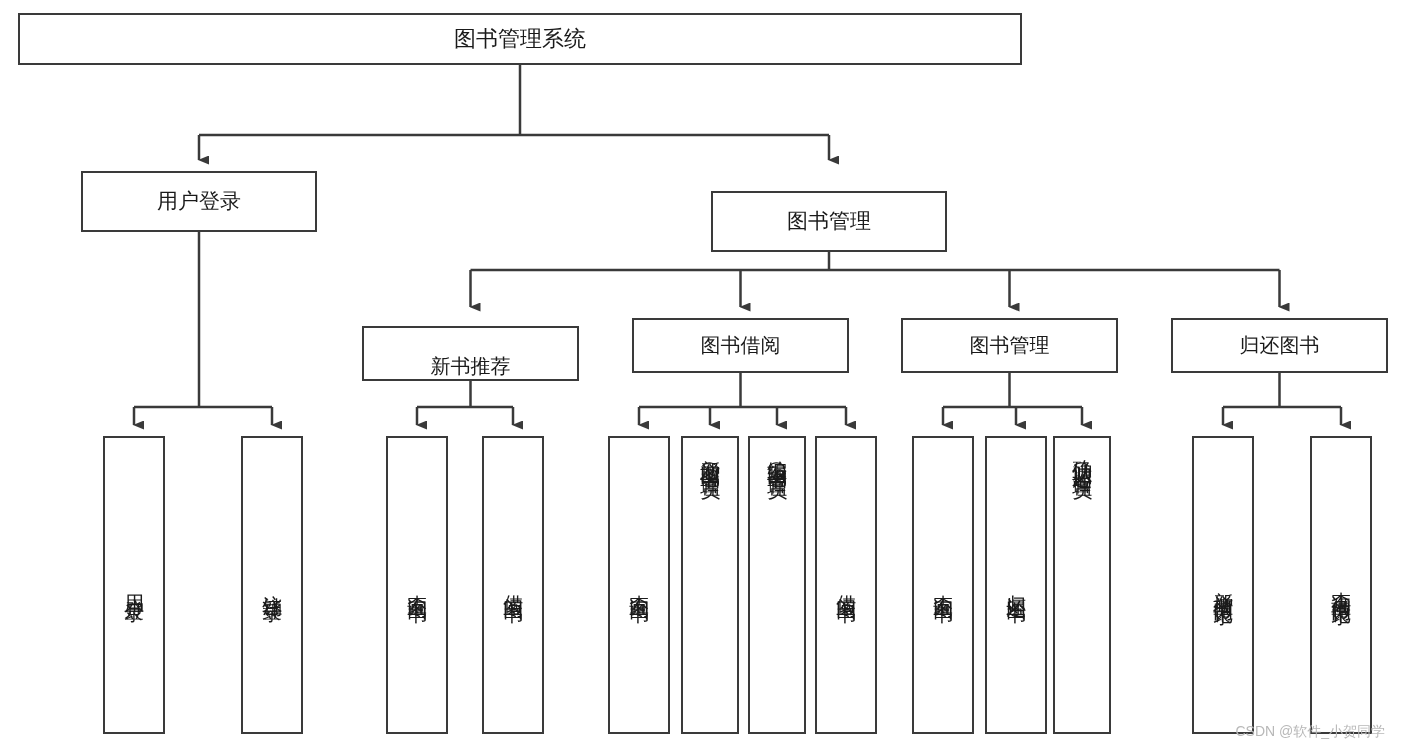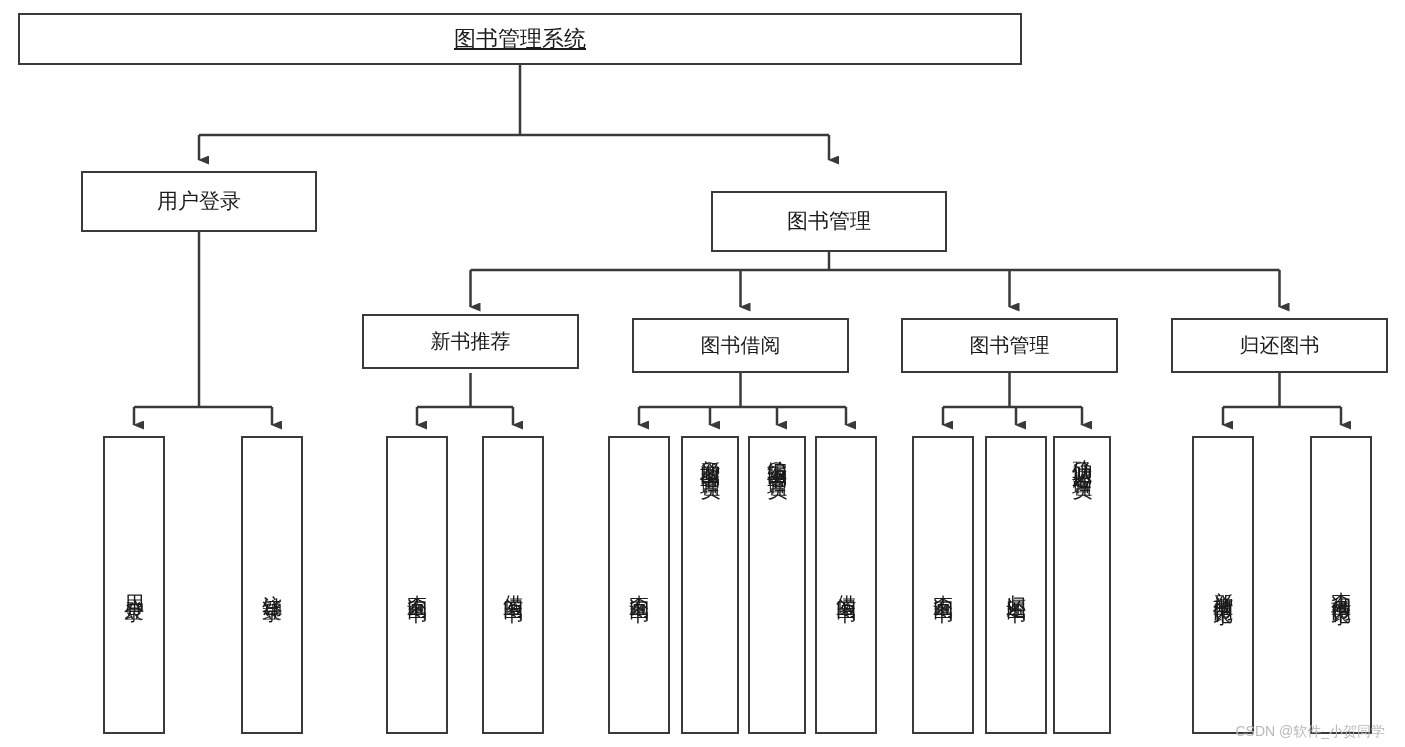--- a/index.html
+++ b/index.html
@@ -32,21 +32,20 @@
     background: #ffffff;
     border: 2px solid #3a3a3a;
     display: flex;
     align-items: center;
     justify-content: center;
     color: #1a1a1a;
     line-height: 1.18;
   }
   .node.level-0 {
     font-size: 22px;
-    text-decoration: underline;
   }
   .node.level-1 {
     font-size: 21px;
   }
   .node.level-2 {
     font-size: 20px;
   }
   .node.leaf {
     font-size: 20px;
     align-items: center;
@@ -124,21 +123,21 @@
   <div id="node-layer">
       <div class="node level-0" style="left: 18px; top: 13px; width: 1004px; height: 52px; border-color: rgb(58, 58, 58); background: rgb(255, 255, 255); color: rgb(26, 26, 26);">
         <span class="htext">图书管理系统</span>
       </div>
       <div class="node level-1" style="left: 81px; top: 171px; width: 236px; height: 61px; border-color: rgb(58, 58, 58); background: rgb(255, 255, 255); color: rgb(26, 26, 26);">
         <span class="htext">用户登录</span>
       </div>
       <div class="node level-1" style="left: 711px; top: 171px; width: 236px; height: 61px; border-color: rgb(58, 58, 58); background: rgb(255, 255, 255); color: rgb(26, 26, 26); margin-top: 20px;">
         <span class="htext">图书管理</span>
       </div>
-      <div class="node level-2" style="left: 362px; top: 314px; width: 217px; height: 55px; border-color: rgb(58, 58, 58); background: rgb(255, 255, 255); color: rgb(26, 26, 26);">
+      <div class="node level-2" style="left: 362px; top: 326px; width: 217px; height: 55px; border-color: rgb(58, 58, 58); background: rgb(255, 255, 255); color: rgb(26, 26, 26); align-items: flex-end;">
         <span class="htext">新书推荐</span>
       </div>
       <div class="node level-2" style="left: 632px; top: 318px; width: 217px; height: 55px; border-color: rgb(58, 58, 58); background: rgb(255, 255, 255); color: rgb(26, 26, 26);">
         <span class="htext">图书借阅</span>
       </div>
       <div class="node level-2" style="left: 901px; top: 318px; width: 217px; height: 55px; border-color: rgb(58, 58, 58); background: rgb(255, 255, 255); color: rgb(26, 26, 26);">
         <span class="htext">图书管理</span>
       </div>
       <div class="node level-2" style="left: 1171px; top: 318px; width: 217px; height: 55px; border-color: rgb(58, 58, 58); background: rgb(255, 255, 255); color: rgb(26, 26, 26);">
         <span class="htext">归还图书</span>

